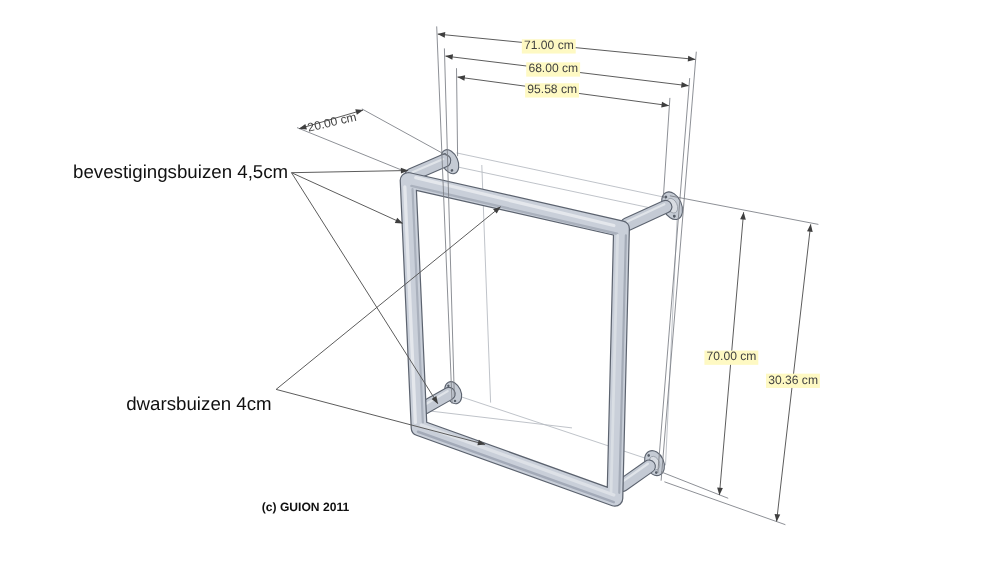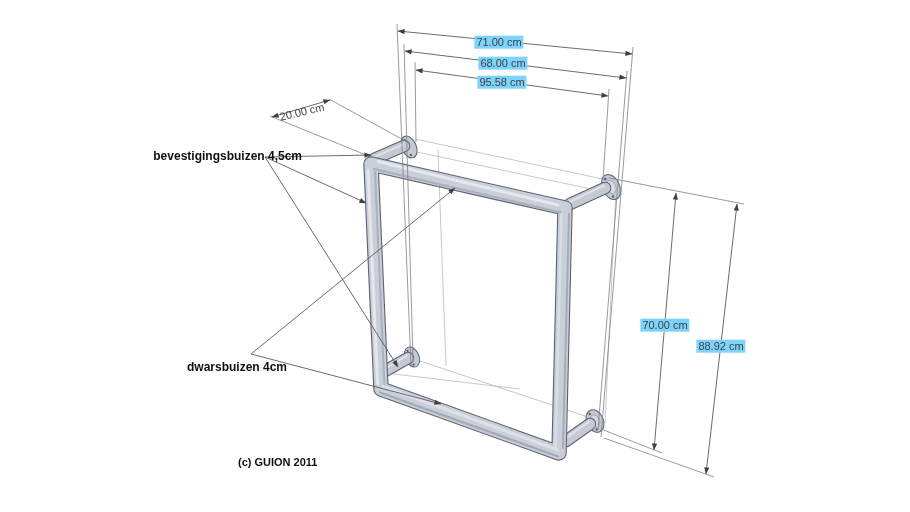--- a/index.html
+++ b/index.html
@@ -3,30 +3,29 @@
 <meta charset="utf-8">
 <style>
   html,body{margin:0;padding:0;background:#fff;}
   #stage{
     position:relative;width:910px;height:512px;background:#ffffff;overflow:hidden;
     font-family:"Liberation Sans", sans-serif;
   }
   #drawing{position:absolute;left:0;top:0;}
   .txt{position:absolute;white-space:nowrap;}
   .dim{
-    font-size:11px;color:#414141;background:#7dd3fc;
+    font-size:11px;color:#414141;background:#fef9c3;
     padding:0 2px;line-height:1.15;
     transform:translate(-50%,-50%);
   }
   .dim.nobg{background:transparent;}
   .dim.tilt{transform:translate(-50%,-50%) rotate(-13deg);}
   .lbl{
-    font-size:12px;color:#101010;font-weight:700;line-height:1.1;
+    font-size:17px;color:#101010;font-weight:400;line-height:1.1;
     transform:translate(-100%,-50%);
-    margin-left:40px;
   }
   .copyright{
     font-size:11px;color:#101010;font-weight:600;line-height:1.1;
     transform:translate(0,-50%);
   }
 </style>
 </head>
 <body>
 
 <div id="stage">
@@ -139,20 +138,20 @@
       <path d="M251,354 L455,188" marker-end="url(#arr)"></path>
       <path d="M251,354 L441,404" marker-end="url(#arr)"></path>
     </g>
   </svg>
 
   <div class="txt dim" style="left:499px;top:42px;">71.00 cm</div>
   <div class="txt dim" style="left:503px;top:63px;">68.00 cm</div>
   <div class="txt dim" style="left:502px;top:82px;">95.58 cm</div>
   <div class="txt dim nobg tilt" style="left:302px;top:112px;">20.00 cm</div>
   <div class="txt dim" style="left:665px;top:325px;">70.00 cm</div>
-  <div class="txt dim" style="left:721px;top:346px;">88.92 cm</div>
+  <div class="txt dim" style="left:721px;top:346px;">30.36 cm</div>
 
   <div class="txt lbl" style="left:262px;top:157px;">bevestigingsbuizen 4,5cm</div>
   <div class="txt lbl" style="left:247px;top:368px;">dwarsbuizen 4cm</div>
 
   <div class="txt copyright" style="left:238px;top:462px;">(c) GUION 2011</div>
 
 </div>
 
 </body></html>

